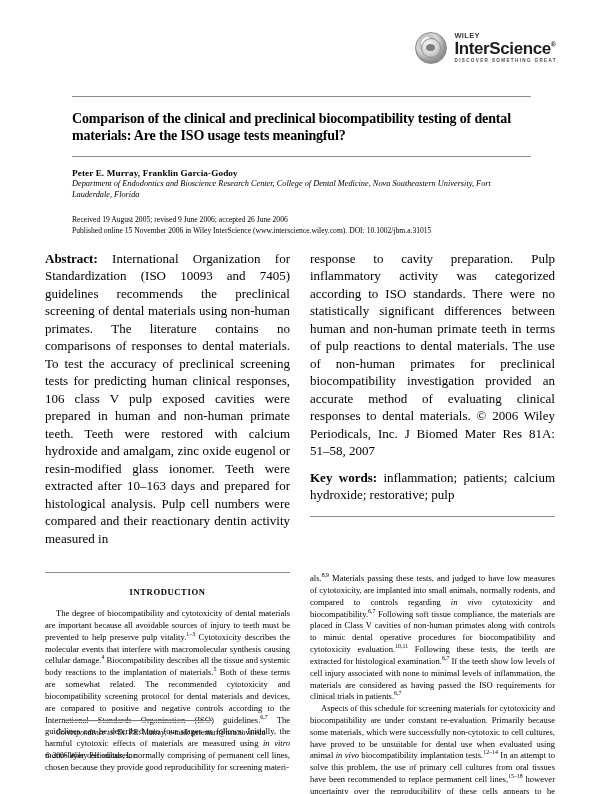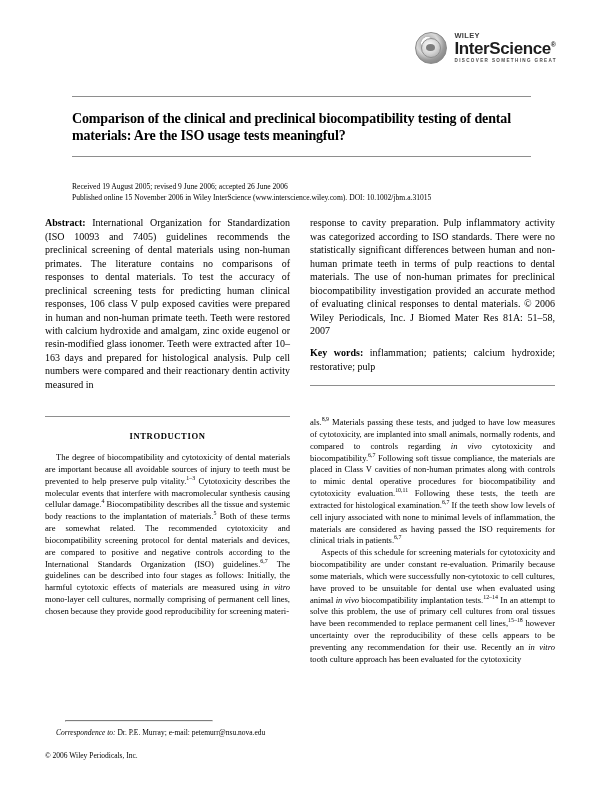--- a/index.html
+++ b/index.html
@@ -141,21 +141,21 @@
   
   .cols {
     display: flex;
     gap: 20px;
     padding: 13px 18px 0 18px;
   }
   .col { width: 272px; }
 
   .abs {
     font-family: "Liberation Serif", serif;
-    font-size: 10px;
+    font-size: 13px;
     line-height: 1.345;
     text-align: justify;
     margin: 0;
     hyphens: none;
   }
   .abs b { font-weight: bold; }
 
   .abs-rule {
     border: 0;
     border-top: 1px solid #8e8e8e;
@@ -226,20 +226,22 @@
     </div>
   </div>
 
   <hr class="rule rule-title">
   <div class="title-block">
     <h1 class="paper-title">Comparison of the clinical and preclinical biocompatibility testing of dental materials: Are the ISO usage tests meaningful?</h1>
   </div>
 
   <hr class="rule rule-authors">
   <div class="authors-block">
+    <p class="author-names">Peter E. Murray, Franklin Garcia-Godoy</p>
+    <p class="affiliation">Department of Endodontics and Bioscience Research Center, College of Dental Medicine, Nova Southeastern University, Fort Lauderdale, Florida</p>
   </div>
 
   <div class="dates-block">
     <p>Received 19 August 2005; revised 9 June 2006; accepted 26 June 2006</p>
     <p>Published online 15 November 2006 in Wiley InterScience (www.interscience.wiley.com). DOI: 10.1002/jbm.a.31015</p>
   </div>
 
   <div class="cols">
     <div class="col">
       <p class="abs"><b>Abstract:</b> <span>International Organization for Standardization (ISO 10093 and 7405) guidelines recommends the preclinical screening of dental materials using non-human primates. The literature contains no comparisons of responses to dental materials. To test the accuracy of preclinical screening tests for predicting human clinical responses, 106 class V pulp exposed cavities were prepared in human and non-human primate teeth. Teeth were restored with calcium hydroxide and amalgam, zinc oxide eugenol or resin-modified glass ionomer. Teeth were extracted after 10–163 days and prepared for histological analysis. Pulp cell numbers were compared and their reactionary dentin activity measured in</span></p>

